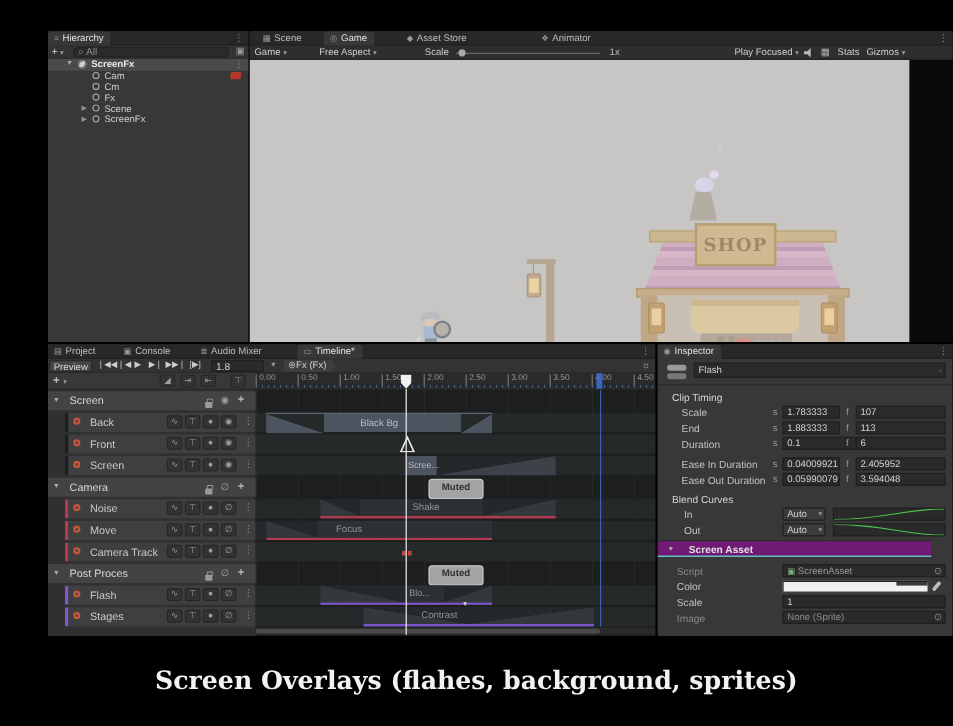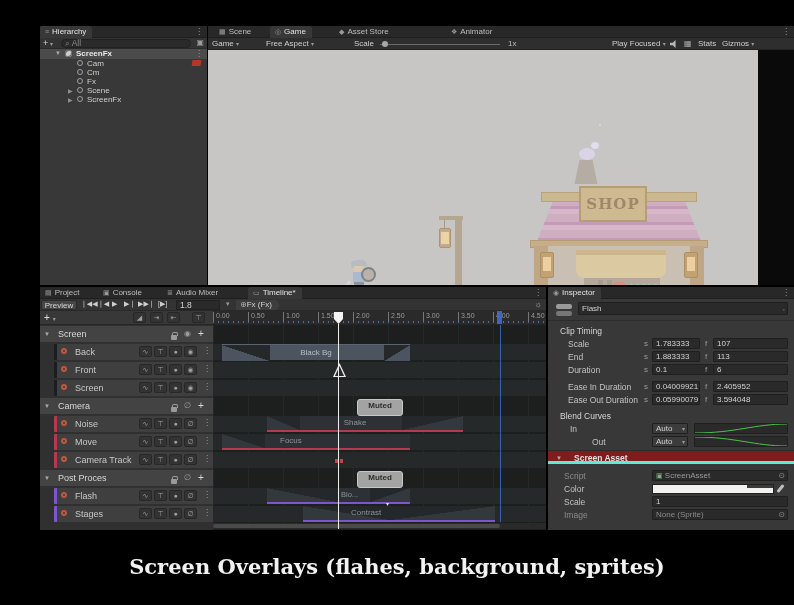--- a/index.html
+++ b/index.html
@@ -325,20 +325,25 @@
   <div class="abs" style="left:222px;top:344px;width:188px;height:16px;background:#4c545f;border-top:1px solid #5c6471;">
     <div class="abs" style="left:0;top:0;width:48px;height:16px;background:linear-gradient(to top right,#4c545f 49%,#26292a 50%);"></div>
     <div class="abs" style="right:0;top:0;width:26px;height:16px;background:linear-gradient(to top left,#4c545f 49%,#26292a 50%);"></div>
     <span class="abs clipname" style="left:0;right:0;top:3px;text-align:center;">Black Bg</span>
   </div>
 
   <div class="abs" style="left:333px;top:363px;width:13px;height:14px;background:#ececec;clip-path:polygon(50% 0,100% 100%,0 100%);">
     <div class="abs" style="left:2px;top:3px;width:9px;height:10px;background:#26292a;clip-path:polygon(50% 0,100% 100%,0 100%);"></div>
   </div>
 
+  <div class="abs" style="left:338px;top:380px;width:125px;height:16px;background:#24282b;">
+    <div class="abs" style="left:0;top:0;width:26px;height:16px;background:#4c545f;"></div>
+    <div class="abs" style="left:26px;top:0;width:99px;height:16px;background:linear-gradient(to top left,#3c4248 49%,#24282b 50%);"></div>
+    <span class="abs clipname" style="left:2px;top:3px;font-size:7.5px;">Scree...</span>
+  </div>
 
   <div class="muted" style="left:357px;top:399px;"><span>Muted</span></div>
 
   <div class="abs" style="left:267px;top:416px;width:196px;height:16px;background:#25282b;border-bottom:2px solid #b43a50;padding-left:18px;">
     <div class="abs" style="left:0;top:0;width:33px;height:14px;background:linear-gradient(to top right,#33383d 49%,transparent 50%);"></div>
     <div class="abs" style="left:33px;top:0;width:102px;height:14px;background:#2d3135;"></div>
     <div class="abs" style="left:135px;top:0;width:61px;height:14px;background:linear-gradient(to top left,#33383d 49%,transparent 50%);"></div>
     <span class="abs clipname" style="left:0;right:20px;top:2px;text-align:center;color:#8f9499;">Shake</span>
   </div>
 
@@ -425,29 +430,29 @@
     <span class="ifield" style="left:165px;top:107px;width:75px;"><span>3.594048</span></span>
 
     <span class="insp-label" style="left:12px;top:124px;color:#d5d5d5;">Blend Curves</span>
     <span class="insp-label" style="left:22px;top:137px;">In</span>
     <span class="ifield" style="left:104px;top:136px;width:36px;background:#3c3c3c;"><span>Auto</span><span class="abs" style="right:2px;top:1px;font-size:6px;color:#9a9a9a;">▾</span></span>
     <div class="ifield" style="left:146px;top:136px;width:94px;padding:0;">
       <svg width="92" height="9" viewBox="0 0 92 9">
           <path d="M0,9 C40,9 60,0 92,0" fill="none" stroke="#4cc24c" stroke-width="1"></path>
         </svg>
     </div>
-    <span class="insp-label" style="left:22px;top:150px;margin-left:22px;">Out</span>
+    <span class="insp-label" style="left:22px;top:150px;">Out</span>
     <span class="ifield" style="left:104px;top:149px;width:36px;background:#3c3c3c;"><span>Auto</span><span class="abs" style="right:2px;top:1px;font-size:6px;color:#9a9a9a;">▾</span></span>
     <div class="ifield" style="left:146px;top:149px;width:94px;padding:0;">
       <svg width="92" height="9" viewBox="0 0 92 9">
           <path d="M0,0 C40,0 60,9 92,9" fill="none" stroke="#4cc24c" stroke-width="1"></path>
         </svg>
     </div>
 
-    <div class="abs" style="left:0;top:163px;width:246px;height:14px;background:#7f1d1d;border-top:1px solid #2c2c2c;border-bottom:3px solid #5eead4;">
+    <div class="abs" style="left:0;top:163px;width:228px;height:14px;background:#701a75;border-top:1px solid #2c2c2c;border-bottom:1px solid #5eead4;">
       <span class="abs" style="left:8px;top:4px;font-size:6px;color:#aaa;">▼</span>
       <span class="abs" style="left:26px;top:2px;font-size:8.5px;font-weight:bold;color:#e0e0e0;">Screen Asset</span>
     </div>
 
     <span class="insp-label insp-dim" style="left:16px;top:184px;">Script</span>
     <div class="ifield" style="left:104px;top:183px;width:136px;color:#9a9a9a;">
       <span style="color:#7fae7f;font-size:7px;">▣</span> <span>ScreenAsset</span>
       <span class="abs" style="right:2px;top:0;color:#8a8a8a;font-size:8px;">⊙</span>
     </div>
 

